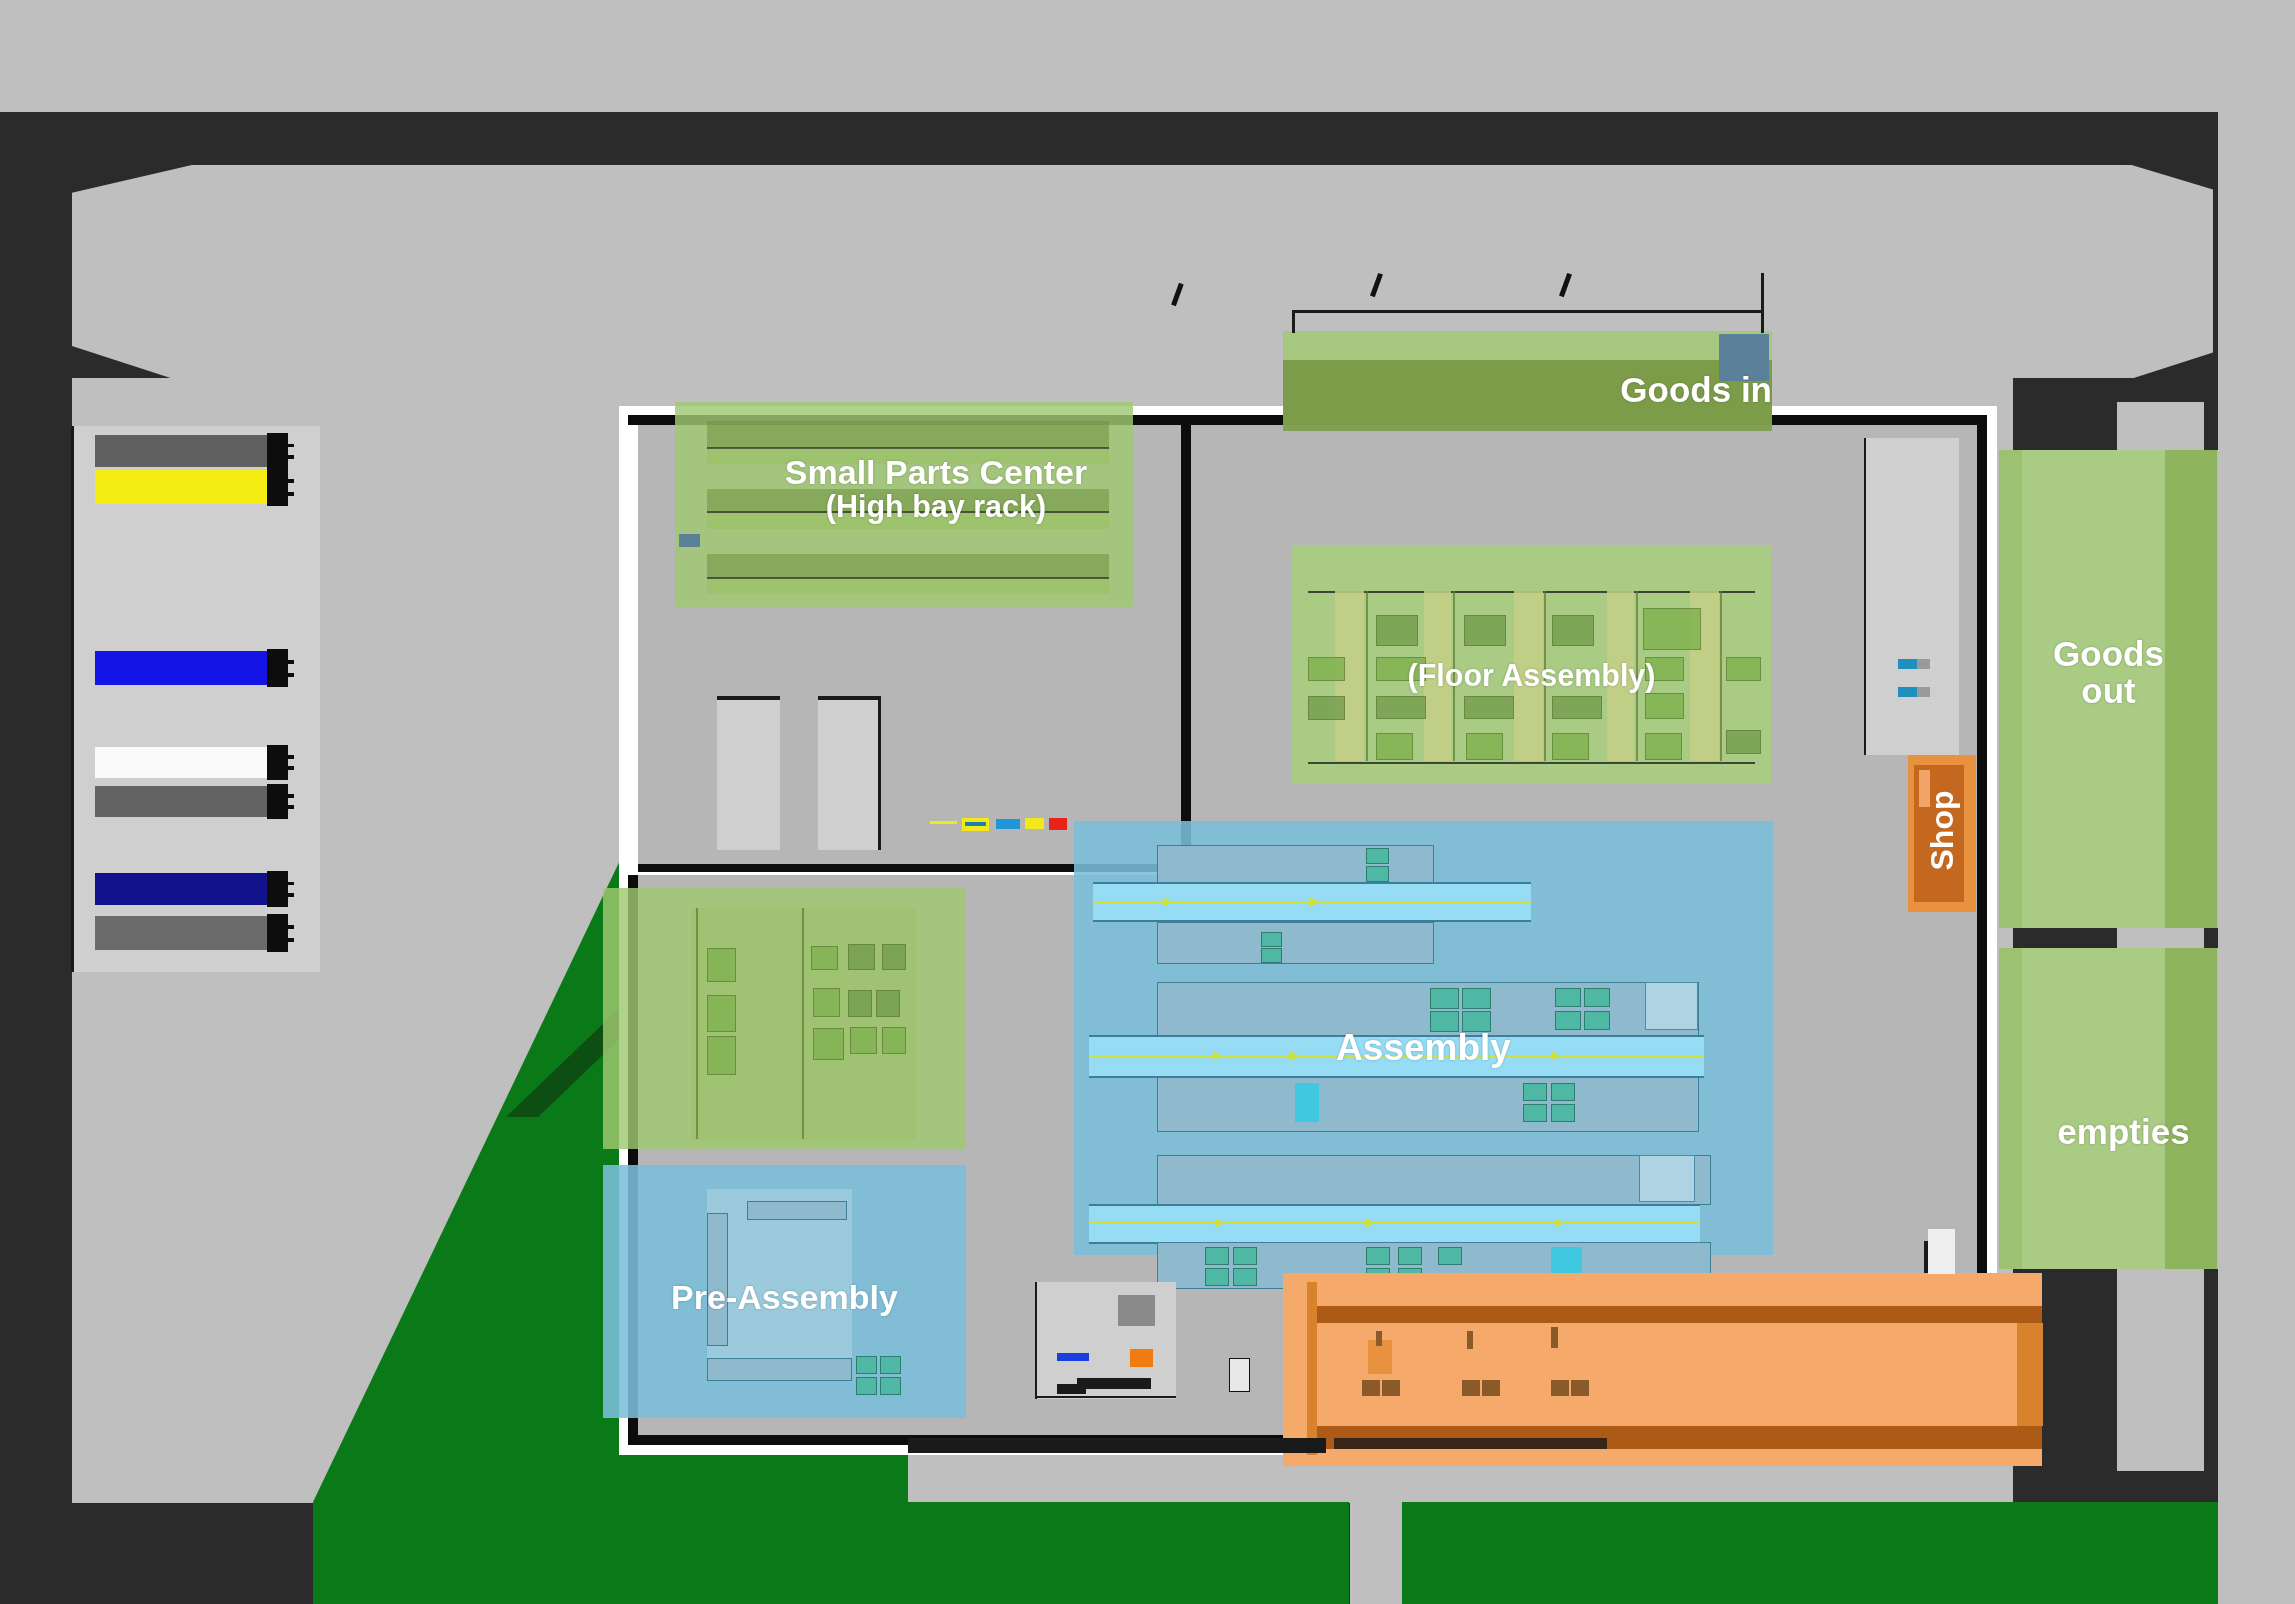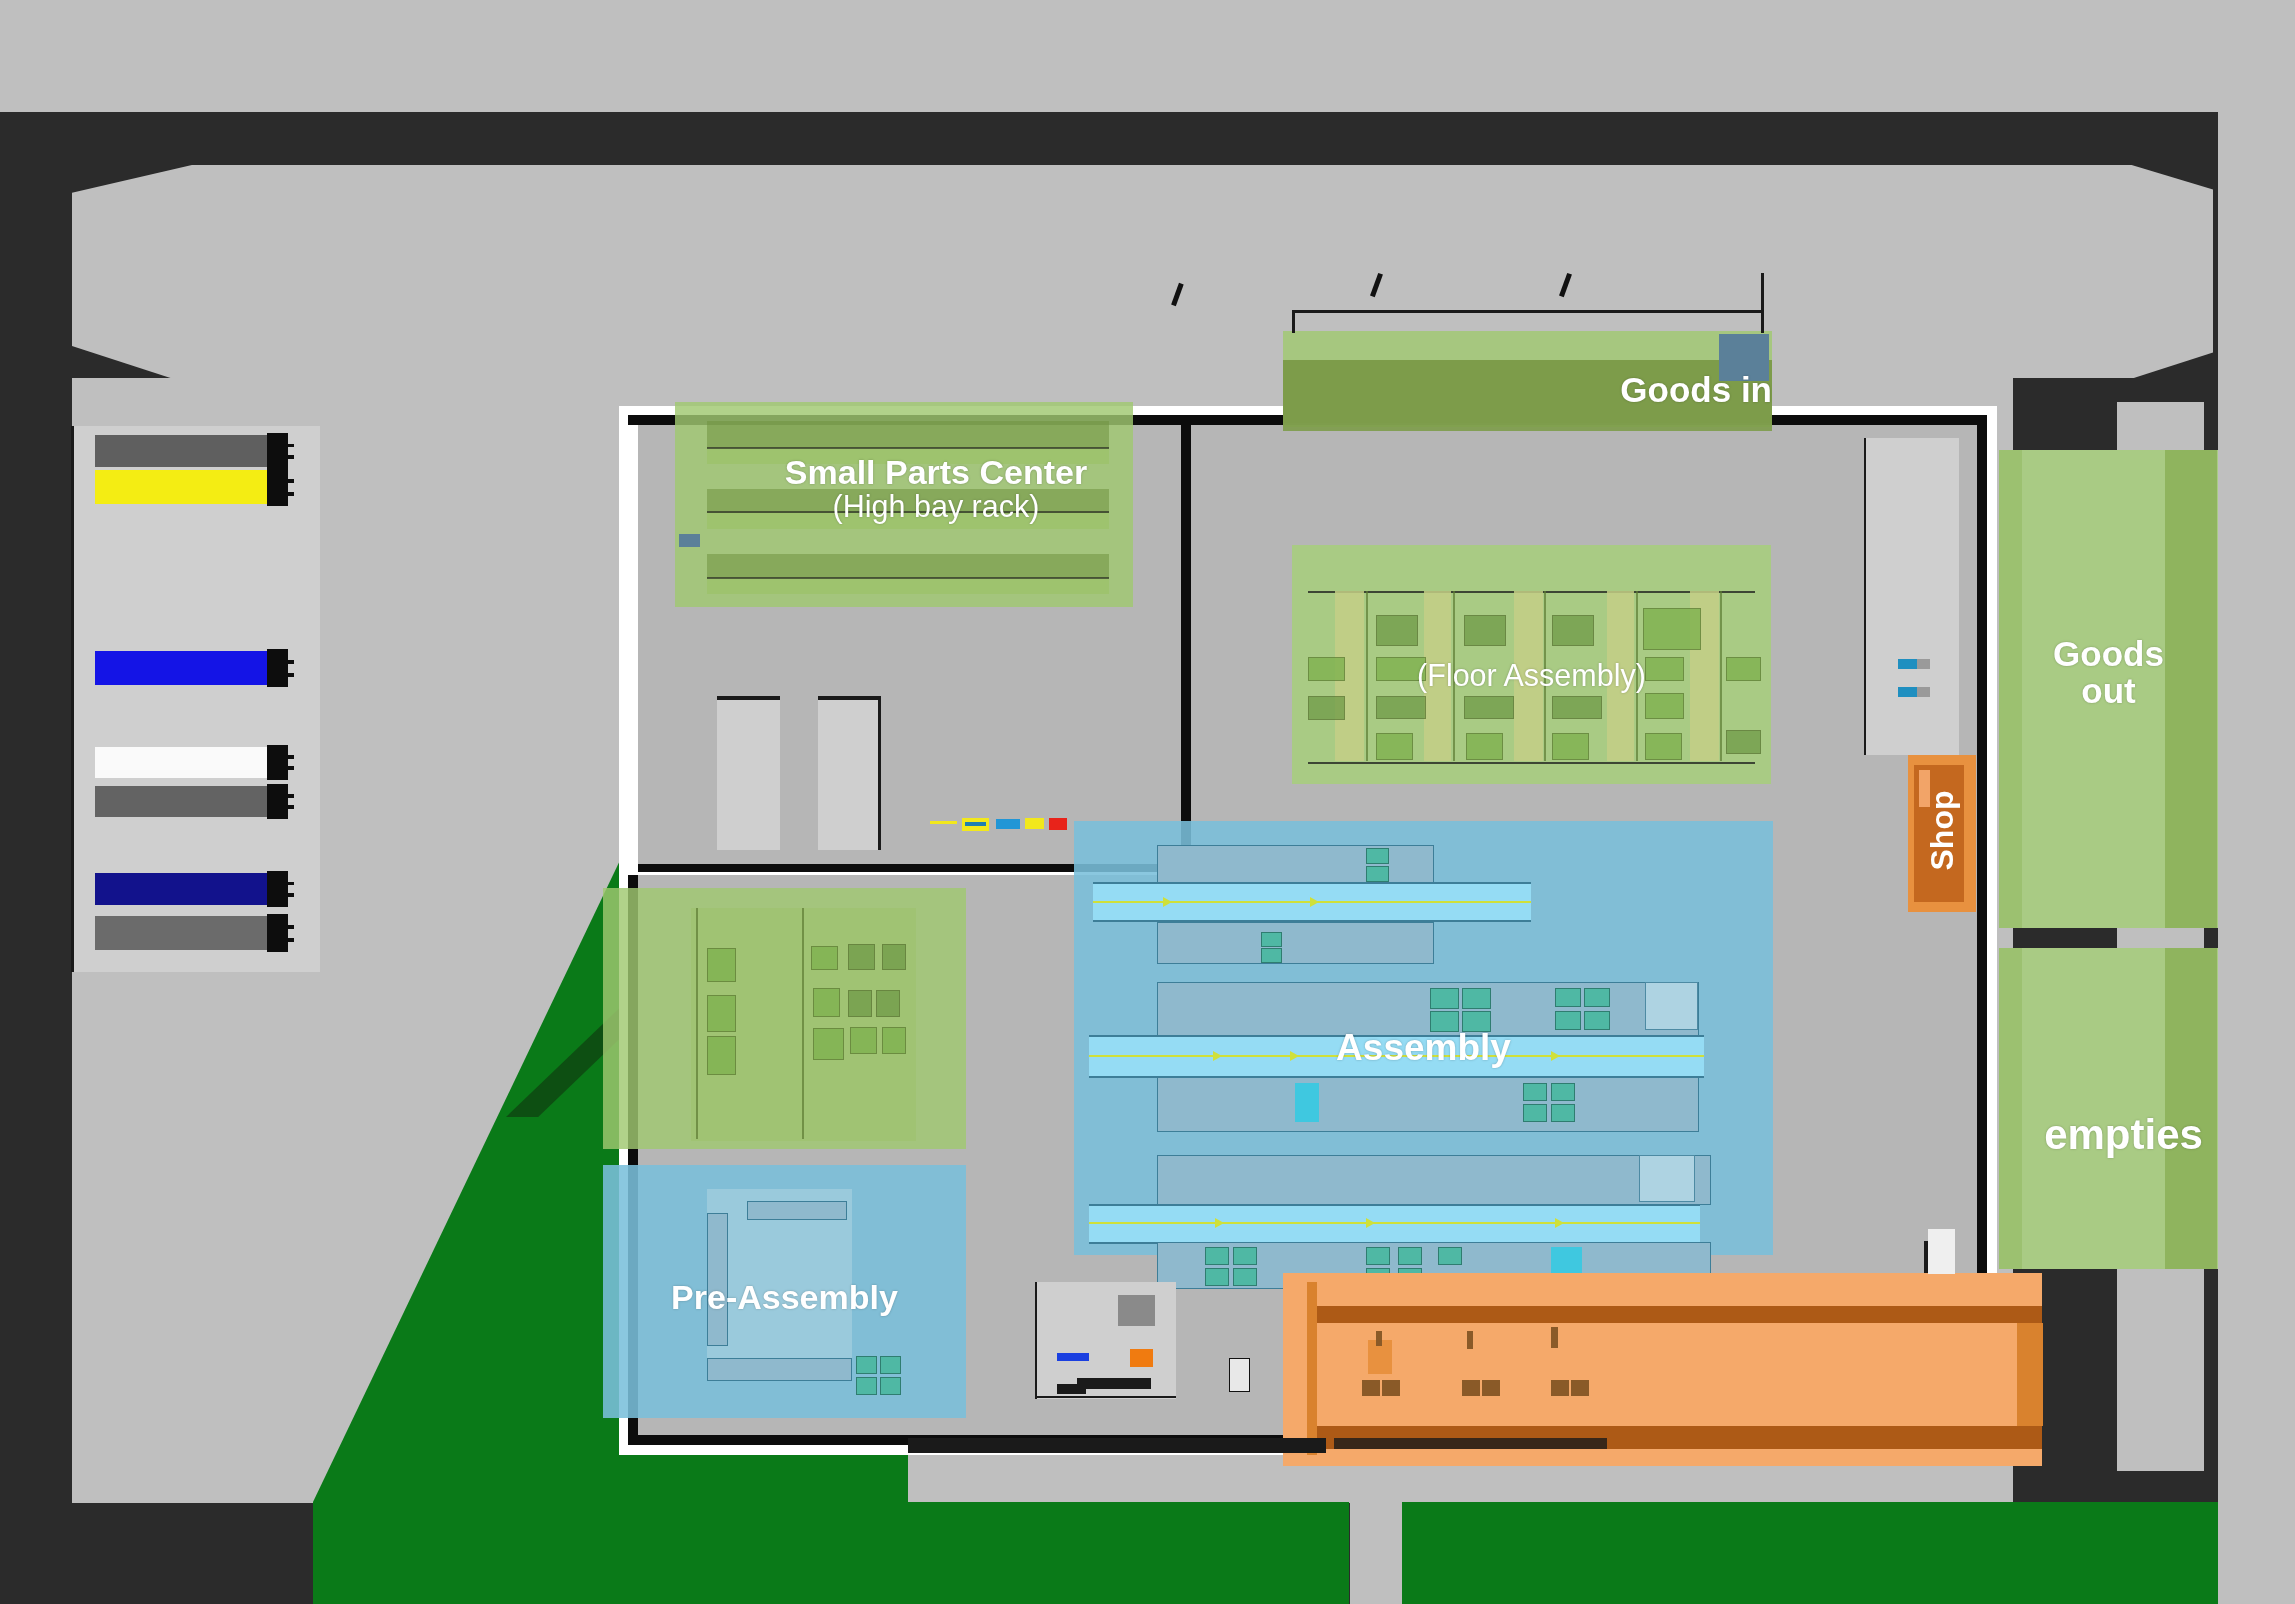--- a/index.html
+++ b/index.html
@@ -32,21 +32,21 @@
   .hall{position:absolute;background:#b6b6b6;}
   .room{position:absolute;background:#cfcfcf;}
 
   
   .zone{position:absolute;box-sizing:border-box;}
   .zone-label{
     position:absolute;left:0;right:0;text-align:center;color:#ffffff;
     text-shadow:0 0 2.4px rgba(0,0,0,.25);line-height:1.06;pointer-events:none;
   }
   .zl-main{font-weight:bold;}
-  .zl-sub{font-weight:normal;}
+  .zl-sub{font-weight:bold;}
 
   .green-soft{background:rgba(160,200,112,.82);}
   .green-mid{background:#7d9c4a;}
   .green-pale{background:#a9cb84;}
   .blue-soft{background:rgba(122,191,219,.88);}
   .orange-soft{background:#e8913f;}
   .orange-pale{background:#f5a96a;}
   .orange-dark{background:#ad5a16;}
 
   
@@ -331,21 +331,21 @@
   <div style="position:absolute;left:2165px;top:450px;width:52px;height:478px;background:#8fb45e;"></div>
   <div style="position:absolute;left:1999px;top:450px;width:22.5px;height:478px;background:#9cc170;"></div>
   <div class="zone-label" style="top:635px;left:1999px;width:219px;font-size:35px;">
     <div class="zl-main">Goods</div>
     <div class="zl-main">out</div>
   </div>
 
   <div class="zone green-pale" style="left:1999px;top:948px;width:219px;height:321px;"></div>
   <div style="position:absolute;left:2165px;top:948px;width:52px;height:321px;background:#8fb45e;"></div>
   <div style="position:absolute;left:1999px;top:948px;width:22.5px;height:321px;background:#9cc170;"></div>
-  <div class="zone-label" style="top:1113px;left:1999px;width:249px;font-size:42px;">
+  <div class="zone-label" style="top:1113px;left:1999px;width:249px;font-size:35px;">
     <div class="zl-main">empties</div>
   </div>
 
   <div class="room" style="left:71px;top:426px;width:249px;height:546px;"></div>
   <div class="dot" style="left:71px;top:426px;width:3.2px;height:546px;"></div>
 
   <div class="truck" style="left:95px;top:435px;width:193px;height:32px;">
     <div class="body" style="background:#5f5f5f;"></div>
       <div class="cab"></div>
   </div>

